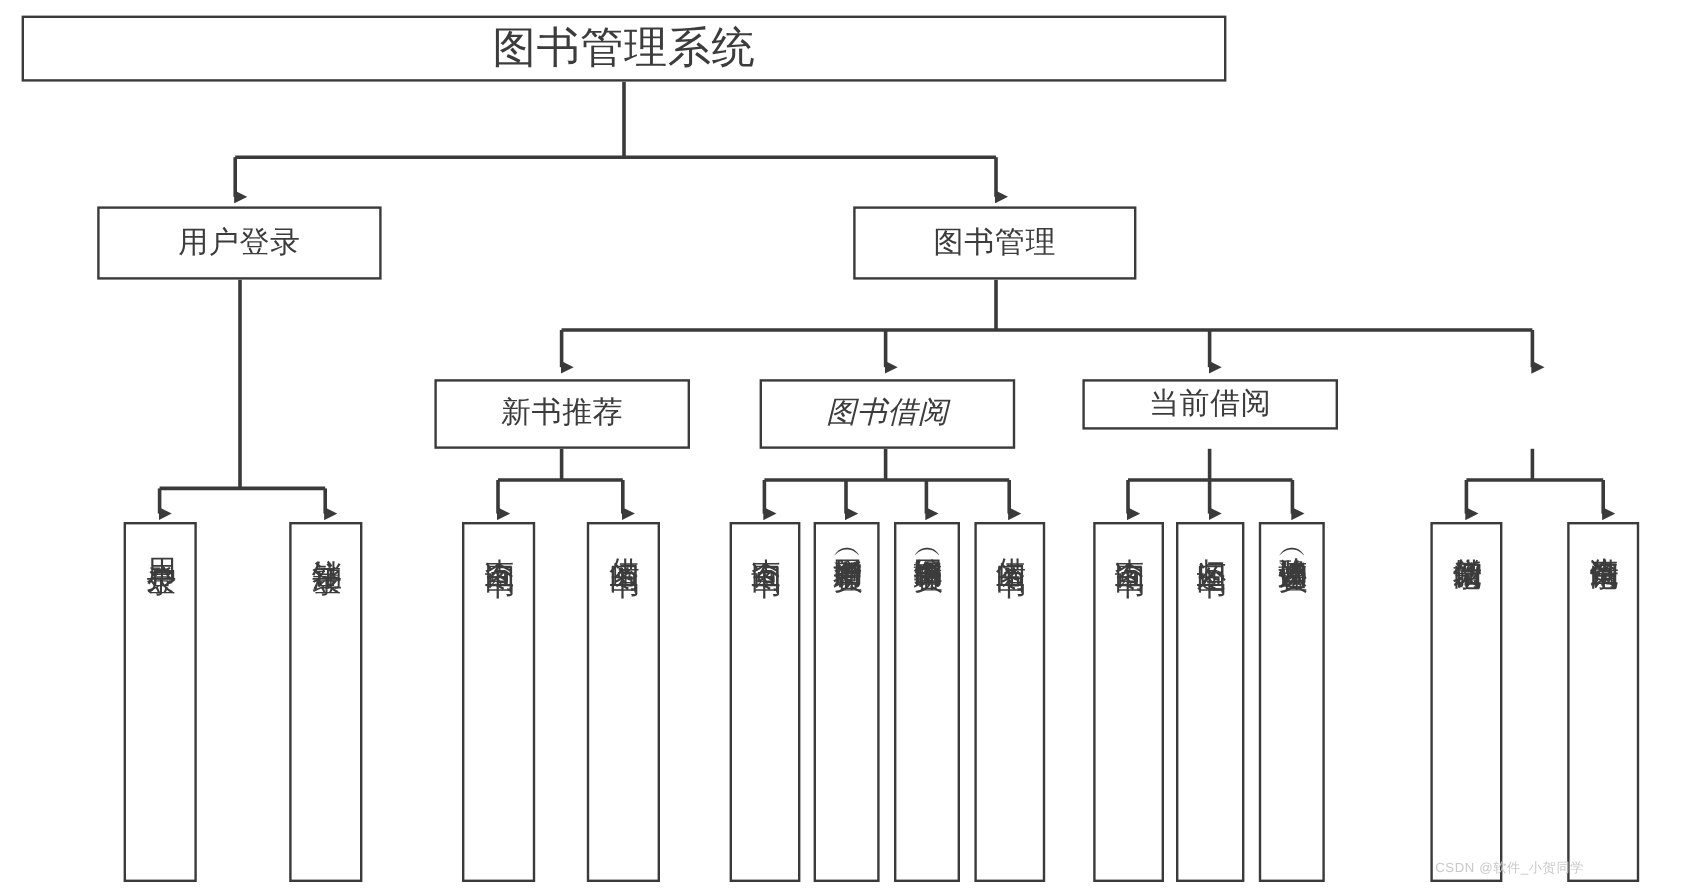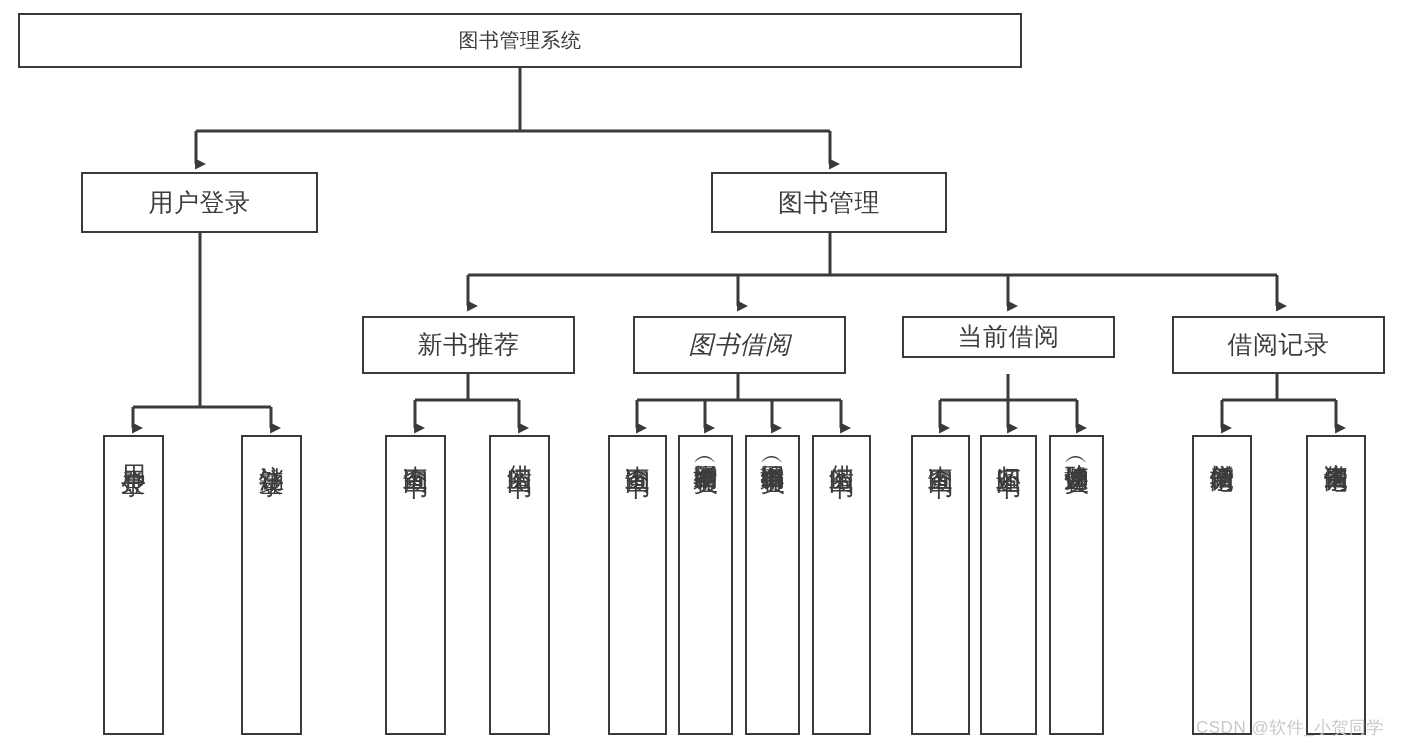--- a/index.html
+++ b/index.html
@@ -41,21 +41,21 @@
     text-align: center;
     line-height: 1.18;
   }
   
   .node.horiz .lbl {
     writing-mode: horizontal-tb;
     font-size: 25px;
     letter-spacing: 0.5px;
     white-space: nowrap;
   }
-  .node.root .lbl { font-size: 20px; }
+  .node.root .lbl { font-size: 36px; }
   
   .node.vert {
     align-items: flex-start;
     justify-content: center;
     padding-top: 8px;
   }
   .node.vert .lbl {
     writing-mode: vertical-rl;
     text-orientation: upright;
     font-size: 25px;
@@ -63,21 +63,21 @@
     line-height: 1;
     white-space: nowrap;
   }
   .node.vert.tight .lbl {
     font-size: 24px;
     letter-spacing: 1px;
   }
   .watermark {
     position: absolute;
     color: #c9c9c9;
-    font-size: 17px;
+    font-size: 11px;
     letter-spacing: 0.5px;
     white-space: nowrap;
     font-family: "Liberation Sans", "DejaVu Sans", sans-serif;
   }
 </style>
 </head>
 <body>
 
 <div id="canvas">
 
@@ -144,23 +144,20 @@
 
   <div class="node horiz" style="left:711px; top:172px; width:236px; height:61px;">
     <span class="lbl">图书管理</span>
   </div>
   <div class="node horiz" style="left:633px; top:316px; width:213px; height:58px;font-style:italic;">
     <span class="lbl">图书借阅</span>
   </div>
   <div class="node horiz" style="left:902px; top:316px; width:213px; height:42px;">
     <span class="lbl">当前借阅</span>
   </div>
-  <div class="node horiz" style="left:1172px; top:316px; width:213px; height:58px;">
-    <span class="lbl">借阅记录</span>
-  </div>
 
   <div class="node vert" style="left:103px; top:435px; width:61px; height:300px;">
     <span class="lbl">用户登录</span>
   </div>
   <div class="node vert" style="left:241px; top:435px; width:61px; height:300px;">
     <span class="lbl">注销登录</span>
   </div>
 
   <div class="node vert" style="left:385px; top:435px; width:61px; height:300px;">
     <span class="lbl">查询图书</span>

